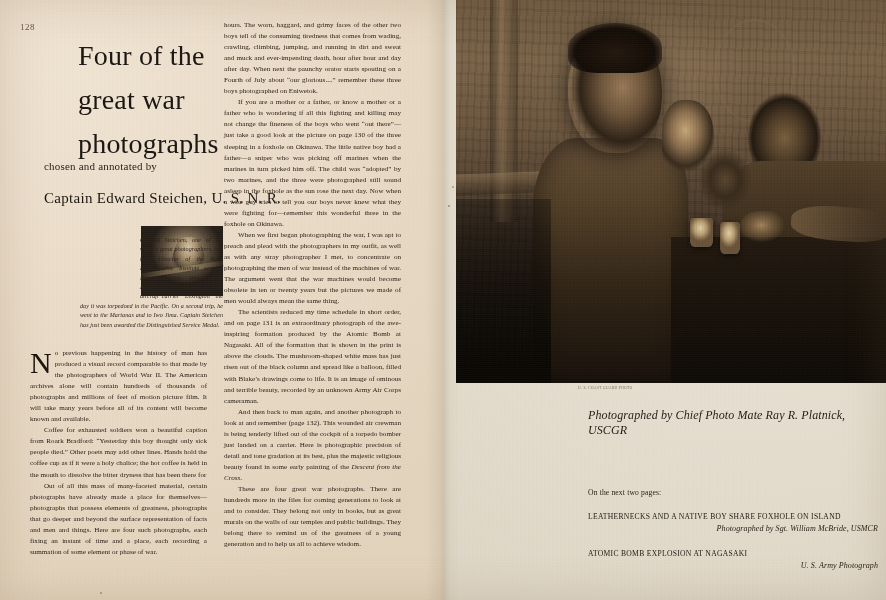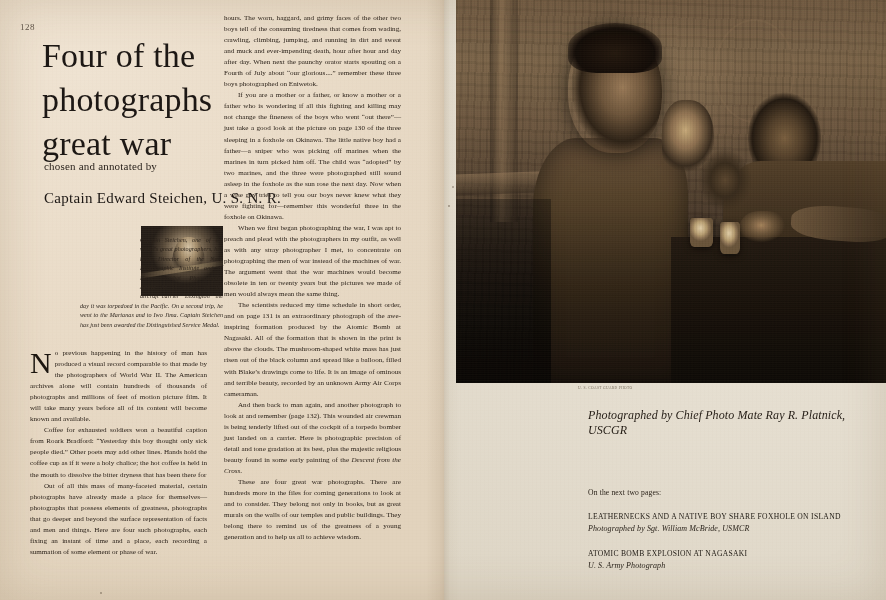--- a/index.html
+++ b/index.html
@@ -72,25 +72,26 @@
 
   
   .headline {
     position: absolute;
     left: 42px; top: 34px;
     width: 200px;
   }
   .headline .hl {
     display: block;
     font-family: "Liberation Serif", serif;
-    font-size: 34px;
+    font-size: 28px;
     line-height: 44px;
     color: #1c1714;
     letter-spacing: .2px;
     white-space: nowrap;
+    margin-left: 36px;
   }
   .byline-1 {
     position: absolute;
     left: 44px; top: 160px;
     font-size: 11px;
     color: #241d18;
     letter-spacing: .2px;
   }
   .byline-2 {
     position: absolute;
@@ -165,21 +166,21 @@
     text-align: justify;
     -webkit-hyphens: auto;
     hyphens: auto;
   }
   .col p { margin: 0; text-indent: 14px; }
   .col p.noindent { text-indent: 0; }
   .col p + p { margin-top: 0; }
   .col i { font-style: italic; }
 
   #col1 { left: 30px; top: 348px; width: 177px; }
-  #col2 { left: 224px; top: 13px; width: 177px; }
+  #col2 { left: 224px; top: 20px; width: 177px; }
 
   .dropcap {
     float: left;
     font-size: 30px;
     line-height: 25px;
     padding: 1px 3px 0 0;
     margin-top: 1px;
     color: #1c1610;
     font-family: "Liberation Serif", serif;
   }
@@ -365,20 +366,21 @@
     font-size: 7.6px;
     letter-spacing: .3px;
     color: #1e1913;
   }
   .nb-credit {
     font-size: 8px;
     font-style: italic;
     color: #231c15;
     margin-top: 3px;
     letter-spacing: .1px;
+    text-align: right;
   }
   .nb-gap { height: 16px; }
 
   .speck {
     position: absolute;
     background: #6f6253;
     border-radius: 50%;
     opacity: .55;
   }
 </style>
@@ -387,22 +389,22 @@
 
 <div id="spread">
 
   <div class="page-left"></div>
   <div class="page-right"></div>
 
   <div class="folio">128</div>
 
   <div class="headline">
     <span class="hl">Four of the</span>
+    <span class="hl">great war</span>
     <span class="hl">photographs</span>
-    <span class="hl">great war</span>
   </div>
   <div class="byline-1">chosen and annotated by</div>
   <div class="byline-2">Captain Edward Steichen, U. S. N. R.</div>
 
   <div class="portrait">
     <div class="ph-img"></div>
     <div class="ph-figure"></div>
     <div class="ph-rifle"></div>
     <div class="ph-grain"></div>
   </div>

